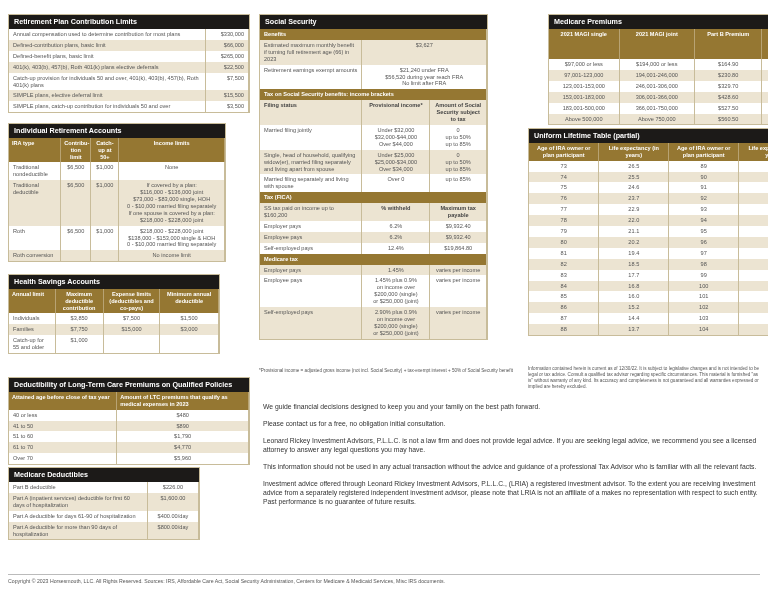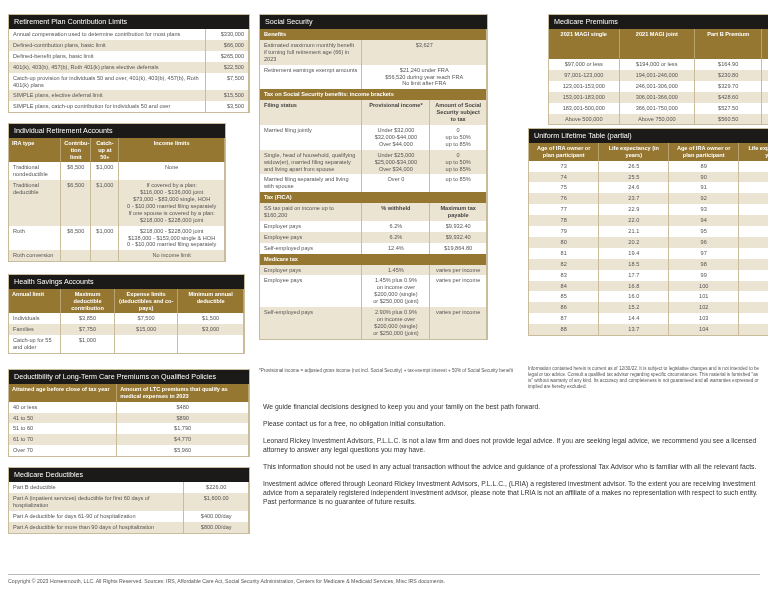--- a/index.html
+++ b/index.html
@@ -1,19 +1,19 @@
 <!DOCTYPE html>
 <html><head>
 <meta charset="utf-8">
 <style>
 *{box-sizing:border-box;margin:0;padding:0}
 body{width:768px;height:594px;background:#fff;font-family:"Liberation Sans",sans-serif;color:#444;position:relative;overflow:hidden}
 .tbl{position:absolute;border:1px solid #c8bc9a;background:#fff}
 table{border-collapse:collapse;width:100%;table-layout:fixed}
-.title{background:#1c1a18;color:#fff;font-weight:normal;font-size:7.2px;padding:3px 5px;height:14px;line-height:8px}
+.title{background:#1c1a18;color:#fff;font-weight:bold;font-size:7.2px;padding:3px 5px;height:14px;line-height:8px}
 th{background:#957732;color:#fff;font-weight:bold;font-size:5.6px;padding:2px 3px;text-align:center;vertical-align:top;line-height:6.8px;border-right:1px solid #b8a373}
 th.l{text-align:left}
 td{font-size:5.6px;padding:2px 4px;line-height:6.9px;vertical-align:top;border-right:1px solid #c8bc9a;color:#555}
 tr:last-child td{}
 td.c{text-align:center}
 td.r{text-align:right}
 tr.alt td{background:#ece4d2}
 tr.sub td{background:#957732;color:#fff;font-weight:bold;font-size:5.6px;padding:2px 4px}
 .note{position:absolute;font-size:4.6px;line-height:6px;color:#555}
 .prose{position:absolute;left:263px;top:402px;width:498px;font-size:6.8px;line-height:9px;color:#333}
@@ -108,21 +108,21 @@
     <tr class="alt">
           <td>Roth conversion</td>
           <td class="c"></td>
           <td class="c"></td>
           <td class="c pre">No income limit</td>
         </tr>
   </tbody>
     </table>
 </div>
 
-<div class="tbl" style="left:8px;top:274px;width:237px">
+<div class="tbl" style="left:8px;top:274px;width:212px">
   <div class="title">Health Savings Accounts</div>
   <table>
     <colgroup>
         <col style="width:22%">
         <col style="width:23%">
         <col style="width:27%">
         <col>
       </colgroup>
     <tbody>
         <tr>
@@ -146,21 +146,21 @@
     <tr>
           <td>Catch-up for 55 and older</td>
           <td class="c">$1,000</td>
           <td class="c"></td>
           <td class="c"></td>
         </tr>
   </tbody>
     </table>
 </div>
 
-<div class="tbl" style="left:8px;top:369px;width:242px">
+<div class="tbl" style="left:8px;top:377px;width:242px">
   <div class="title">Deductibility of Long-Term Care Premiums on Qualified Policies</div>
   <table>
     <colgroup>
         <col style="width:45%">
         <col>
       </colgroup>
     <tbody>
         <tr>
       <th class="l">Attained age before close of tax year</th>
       <th class="l">Amount of LTC premiums that qualify as medical expenses in 2023</th>
@@ -182,21 +182,21 @@
           <td class="c">$4,770</td>
         </tr>
     <tr>
           <td>Over 70</td>
           <td class="c">$5,960</td>
         </tr>
   </tbody>
     </table>
 </div>
 
-<div class="tbl" style="left:8px;top:467px;width:242px">
+<div class="tbl" style="left:8px;top:467px;width:192px">
   <div class="title">Medicare Deductibles</div>
   <table>
     <colgroup>
         <col style="width:73%">
         <col>
       </colgroup>
     <tbody>
         <tr>
           <td>Part B deductible</td>
           <td class="c">$226.00</td>

